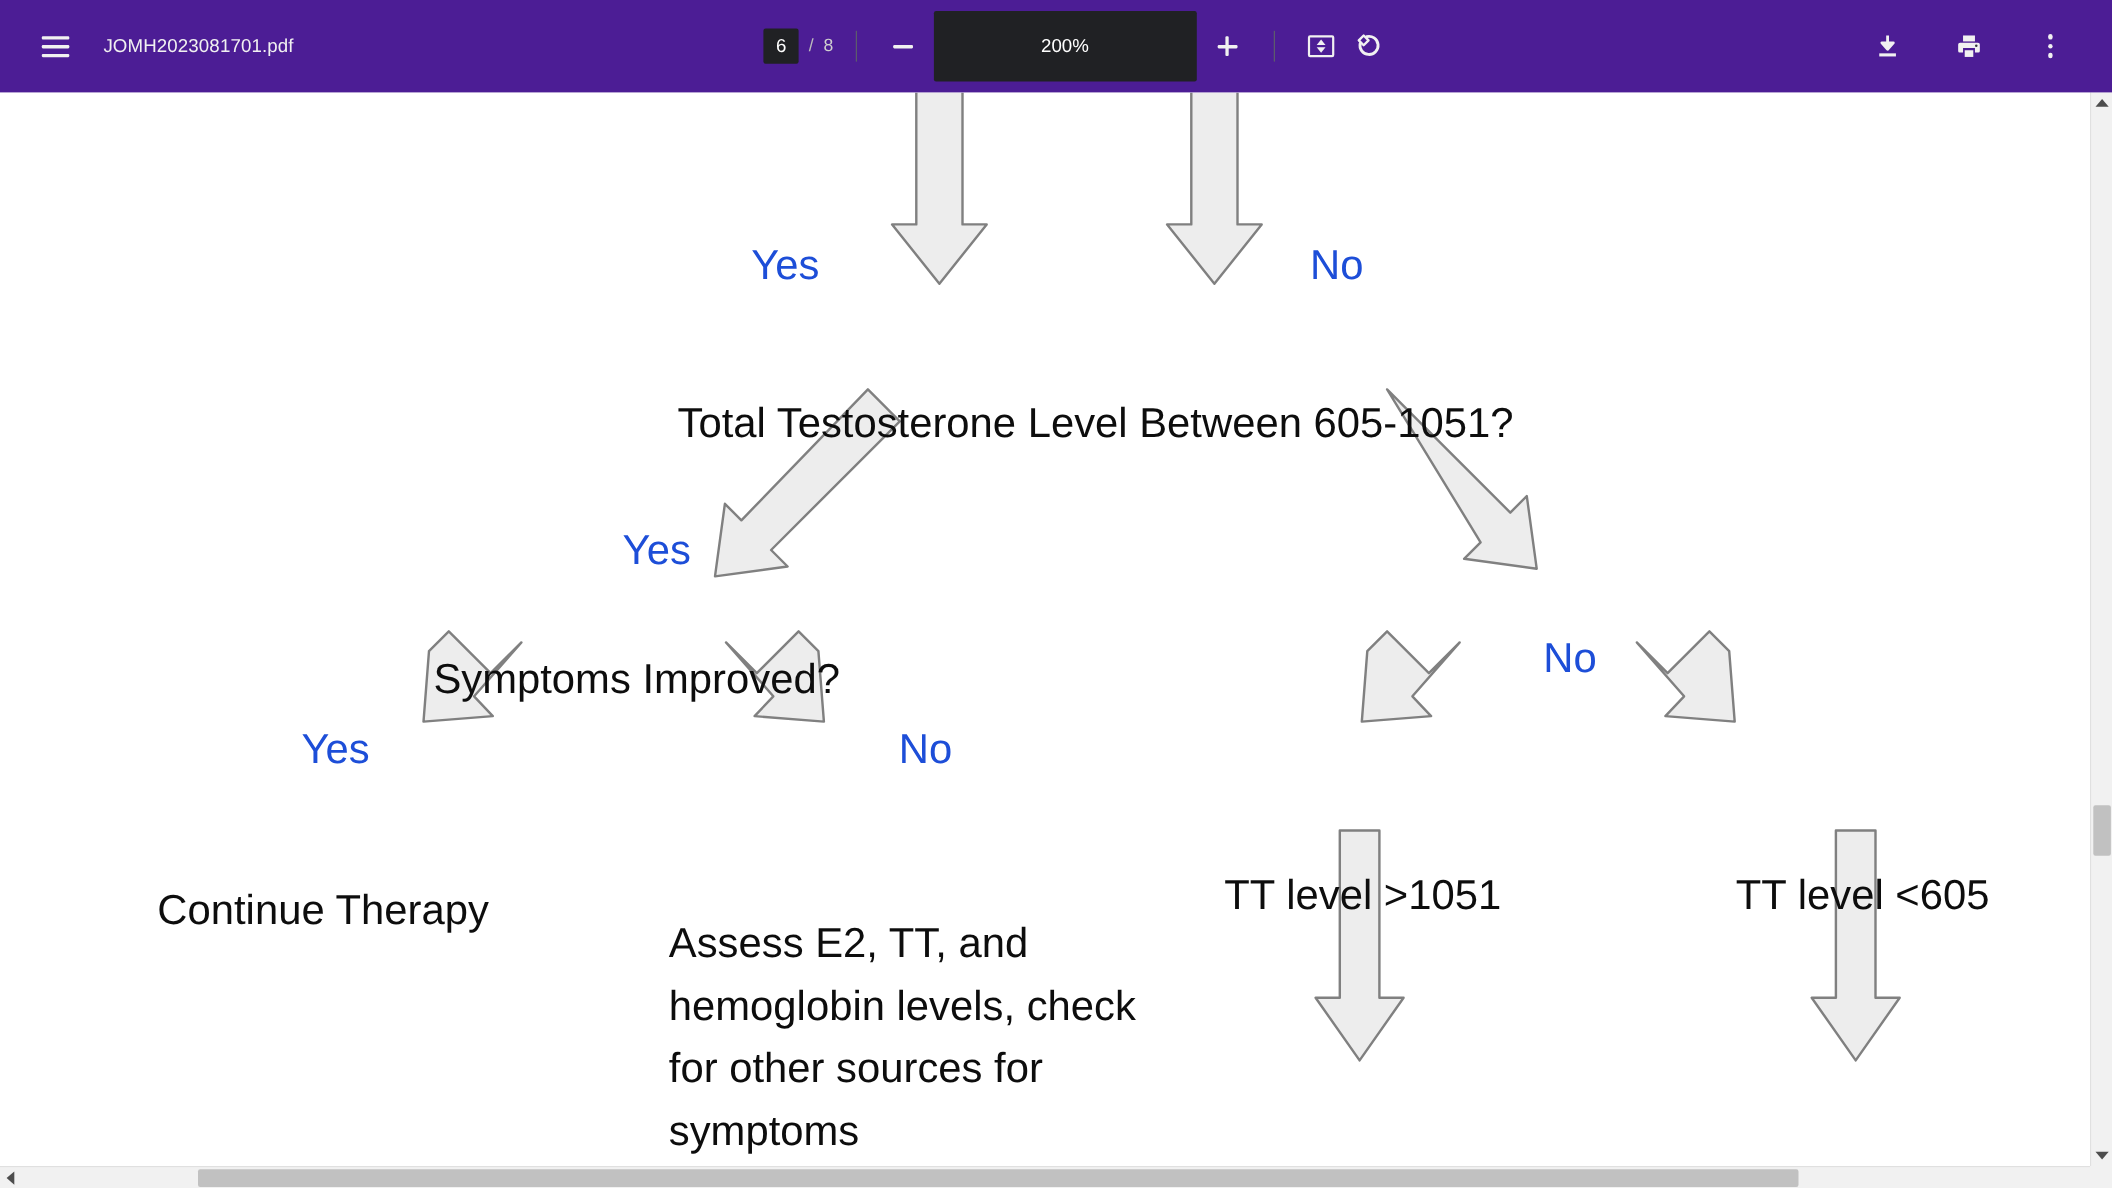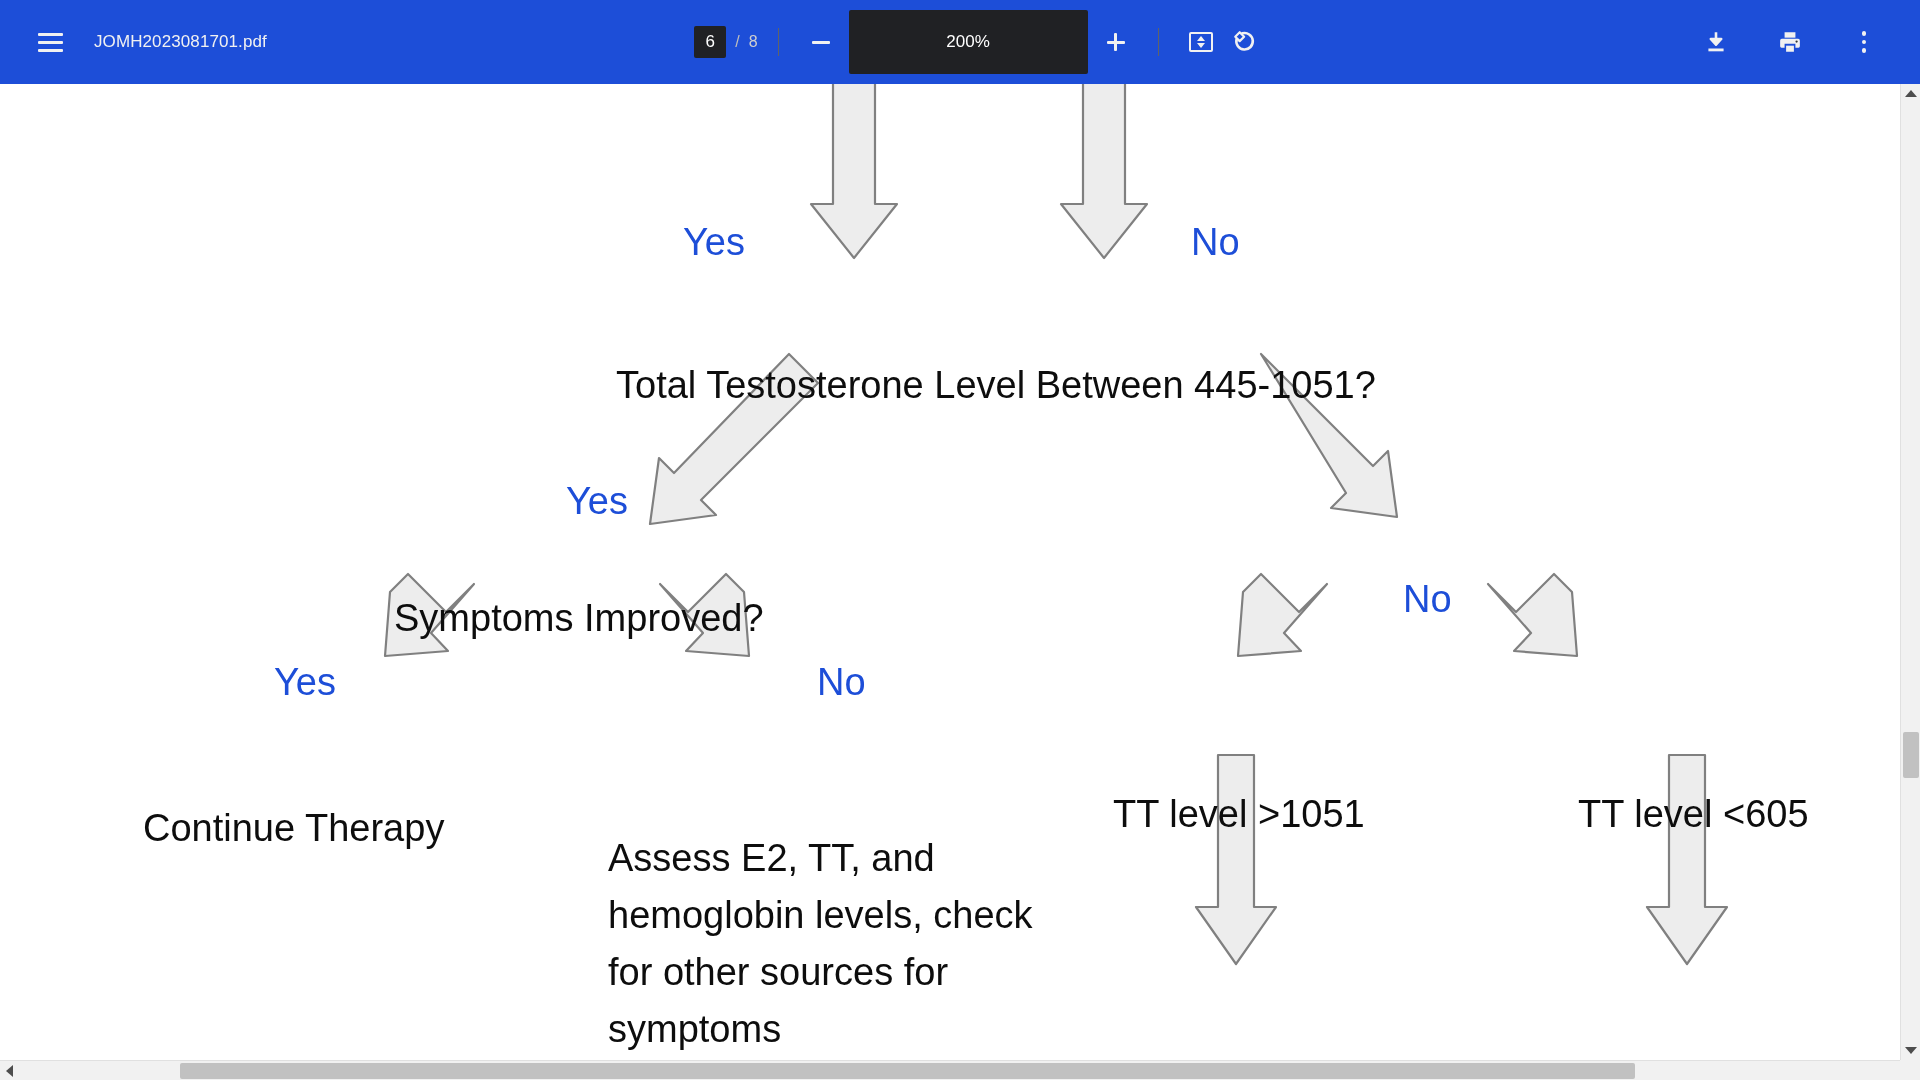--- a/index.html
+++ b/index.html
@@ -9,21 +9,21 @@
     background: #ffffff;
     font-family: "Liberation Sans", sans-serif;
   }
 
   
   #viewer { position: relative; width: 1920px; height: 1080px; }
 
   #toolbar {
     position: absolute; top: 0; left: 0;
     width: 1920px; height: 84px;
-    background: #1d4ed8;
+    background: #4c1d95;
     display: flex; align-items: center;
     color: #f1f1f1;
     z-index: 20;
   }
   .tb-left { display: flex; align-items: center; padding-left: 28px; flex: 0 0 auto; }
   .tb-center { flex: 1 1 auto; display: flex; align-items: center; justify-content: center; gap: 0px; }
   .tb-right { display: flex; align-items: center; gap: 30px; padding-right: 34px; flex: 0 0 auto; }
 
   .icon-btn {
     width: 44px; height: 44px;
@@ -274,21 +274,21 @@
     <div class="label" style="left:1191px; top:137px;">No</div>
 
     <div class="label" style="left:566px; top:396px;">Yes</div>
 
     <div class="label" style="left:1403px; top:494px;">No</div>
 
     <div class="label" style="left:274px; top:577px;">Yes</div>
 
     <div class="label" style="left:817px; top:577px;">No</div>
 
-    <div class="node" style="left:616px; top:279px;">Total Testosterone Level Between 445-1051?</div>
+    <div class="node" style="left:616px; top:279px;">Total Testosterone Level Between 605-1051?</div>
 
     <div class="node" style="left:143px; top:722px;">Continue Therapy</div>
 
     <div class="node" style="left:394px; top:512px;">Symptoms Improved?</div>
 
     <div class="node wrap" style="left:608px; top:706px; width:470px; line-height:57px;">Assess E2, TT, and
 hemoglobin levels, check
 for other sources for
 symptoms</div>
 

